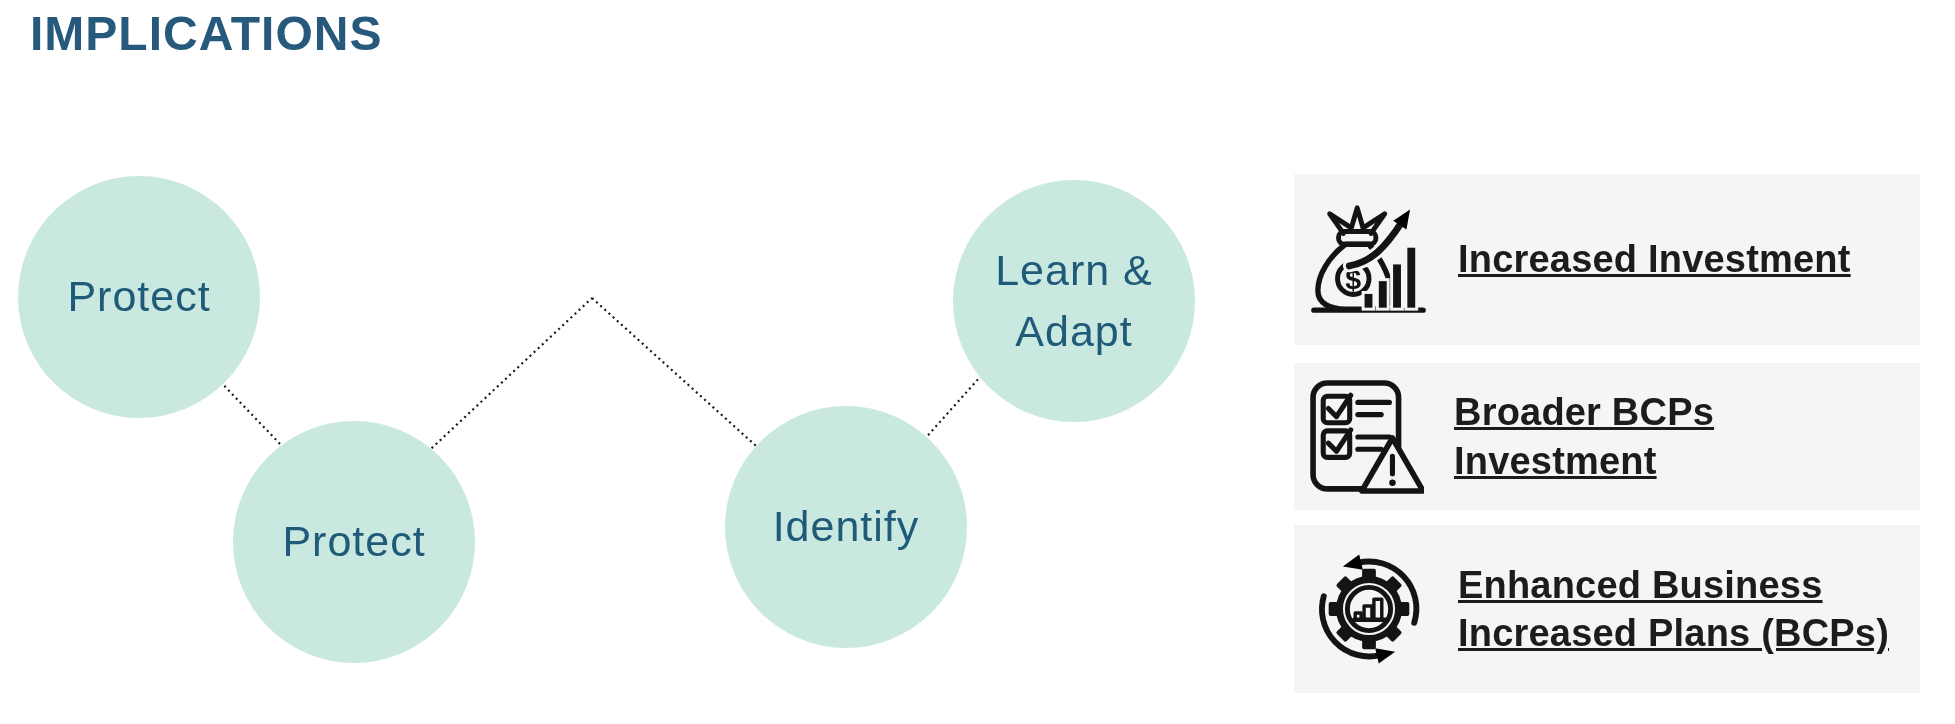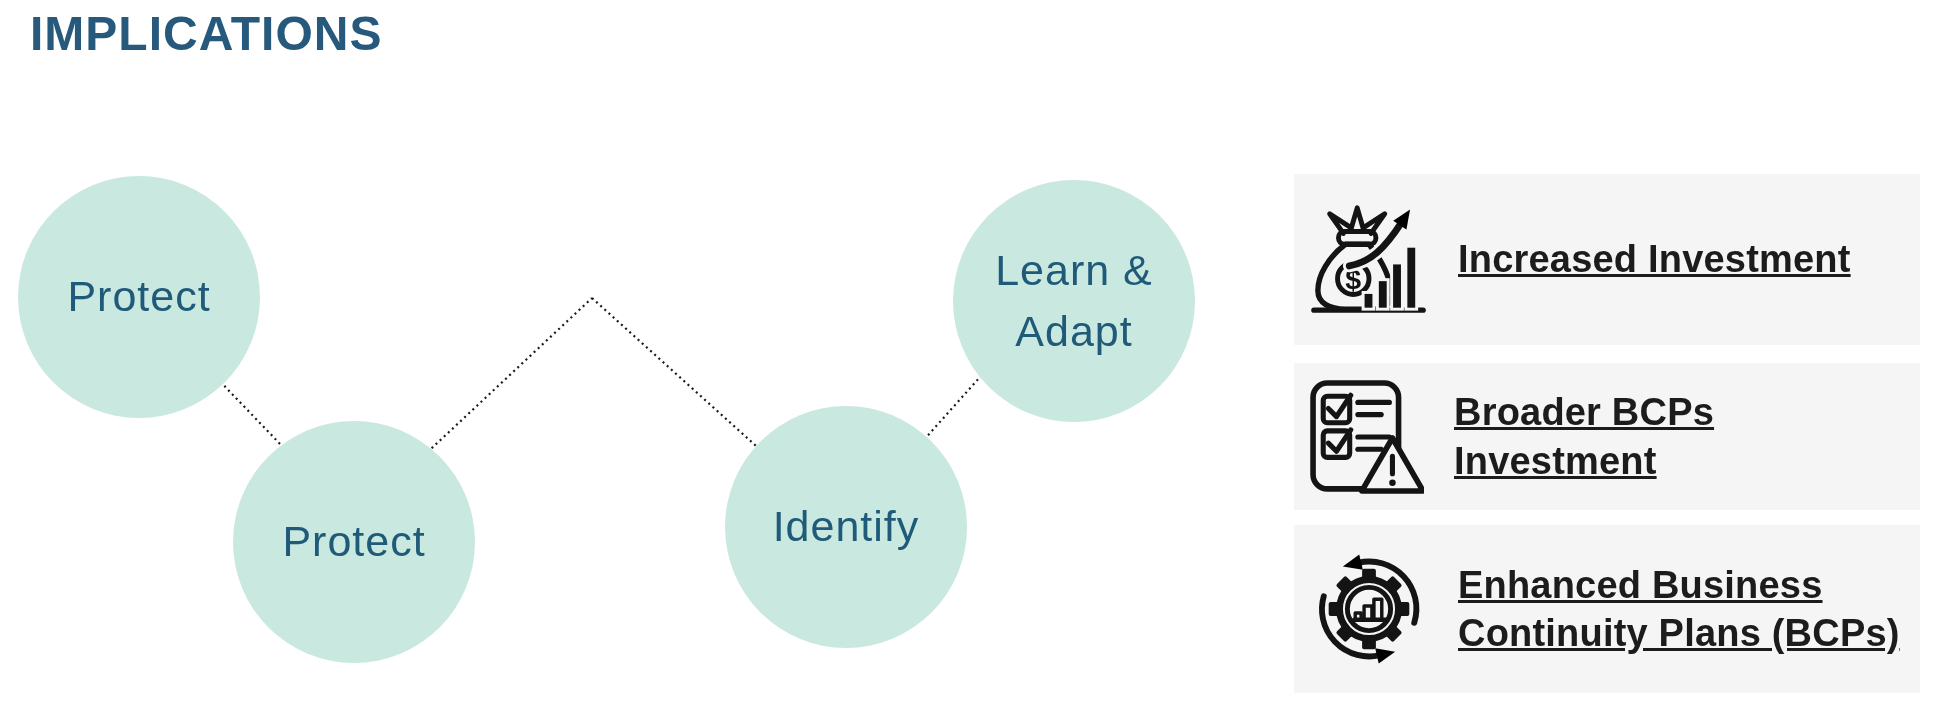--- a/index.html
+++ b/index.html
@@ -161,17 +161,17 @@
           <rect class="s" stroke-width="3.5" x="46" y="64" width="6" height="7"></rect>
           <rect class="s" stroke-width="3.5" x="55" y="57" width="8" height="14"></rect>
           <rect class="s" stroke-width="3.5" x="65" y="50" width="8" height="21"></rect>
         </g>
         <path class="s" stroke-width="6" d="M106 74 A48 48 0 0 0 49 13" marker-end="url(#ah)"></path>
         <path class="s" stroke-width="6" d="M14 47 A48 48 0 0 0 71 107" marker-end="url(#ah)"></path>
       </svg>
     </span>
     <div class="card-title">
       <span>Enhanced Business</span>
-      <span>Continuity Plans (BCPs)</span>
+      <span>Increased Plans (BCPs)</span>
     </div>
   </div>
 
 </div>
 
 </body></html>

